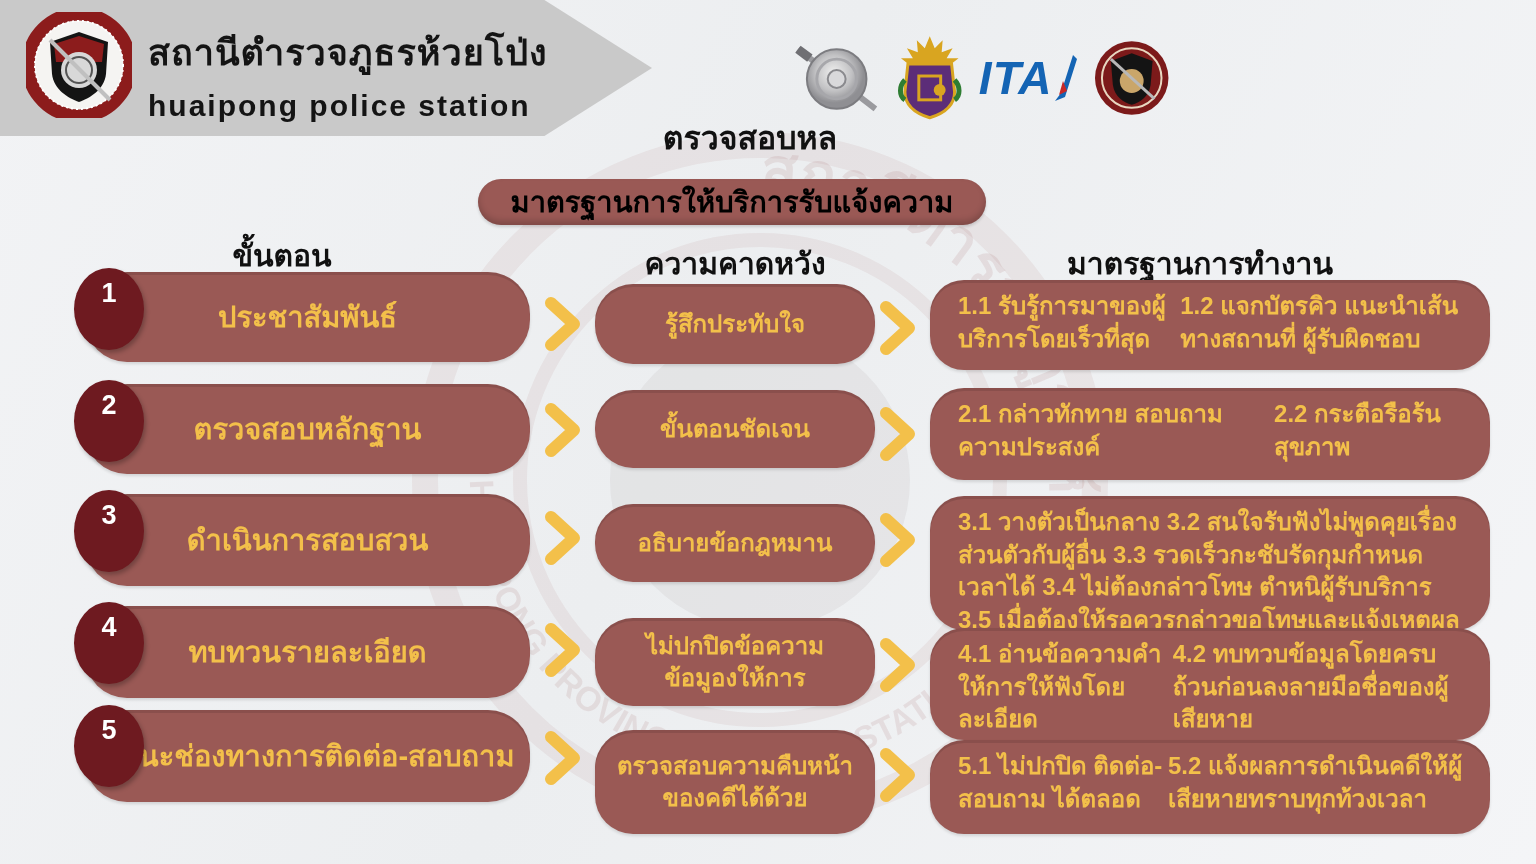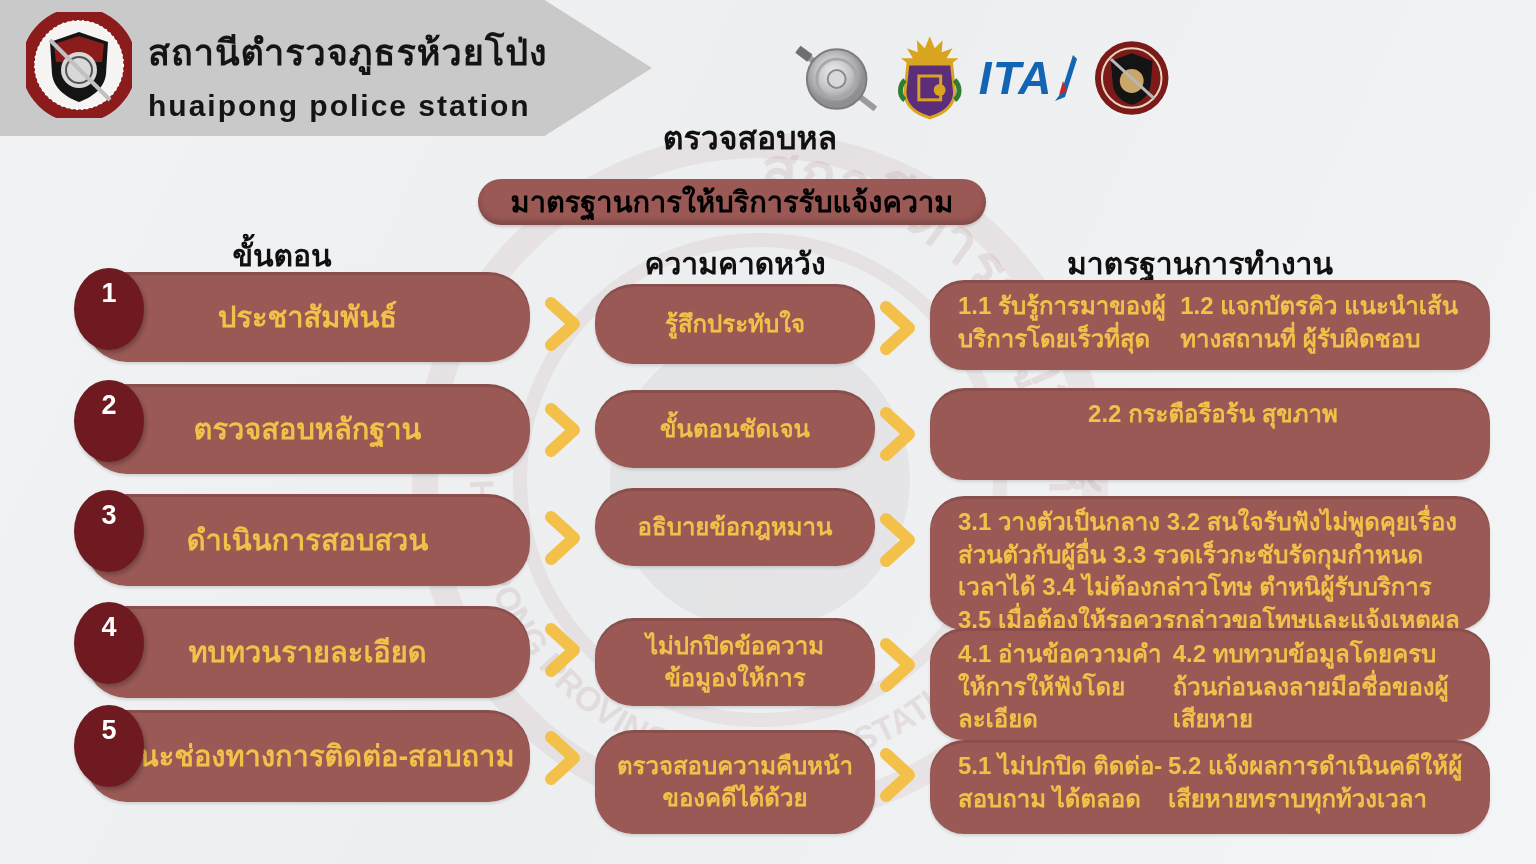--- a/index.html
+++ b/index.html
@@ -192,33 +192,34 @@
 <div class="box exp-box" style="top:390px;height:78px">
   <span>ขั้นตอนชัดเจน</span>
   <span></span>
 </div>
 <div class="chev" style="left:878px;top:406px">
   <svg viewBox="0 0 40 56">
       <path d="M8 7 L31 28 L8 49" stroke="#f3c04a" stroke-width="12" fill="none" stroke-linecap="round" stroke-linejoin="round"></path>
     </svg>
 </div>
 <div class="box std-box" style="top:388px;height:92px">
+  <div>2.1 กล่าวทักทาย สอบถามความประสงค์</div>
   <div>2.2 กระตือรือร้น สุขภาพ</div>
 </div>
 
 <div class="num-circle" style="top:490px">3</div>
 <div class="box step-box" style="top:494px;height:92px">
   <span>ดำเนินการสอบสวน</span>
 </div>
 <div class="chev" style="left:543px;top:510px">
   <svg viewBox="0 0 40 56">
       <path d="M8 7 L31 28 L8 49" stroke="#f3c04a" stroke-width="12" fill="none" stroke-linecap="round" stroke-linejoin="round"></path>
     </svg>
 </div>
-<div class="box exp-box" style="top:488px;height:78px">
+<div class="box exp-box" style="top:504px;height:78px">
   <span>อธิบายข้อกฎหมาน</span>
   <span></span>
 </div>
 <div class="chev" style="left:878px;top:512px">
   <svg viewBox="0 0 40 56">
       <path d="M8 7 L31 28 L8 49" stroke="#f3c04a" stroke-width="12" fill="none" stroke-linecap="round" stroke-linejoin="round"></path>
     </svg>
 </div>
 <div class="box std-box" style="top:496px;height:134px">
   <div>3.1 วางตัวเป็นกลาง 3.2 สนใจรับฟังไม่พูดคุยเรื่องส่วนตัวกับผู้อื่น 3.3 รวดเร็วกะชับรัดกุมกำหนดเวลาได้ 3.4 ไม่ต้องกล่าวโทษ ตำหนิผู้รับบริการ 3.5 เมื่อต้องให้รอควรกล่าวขอโทษและแจ้งเหตุผลให้ทราบ</div>

